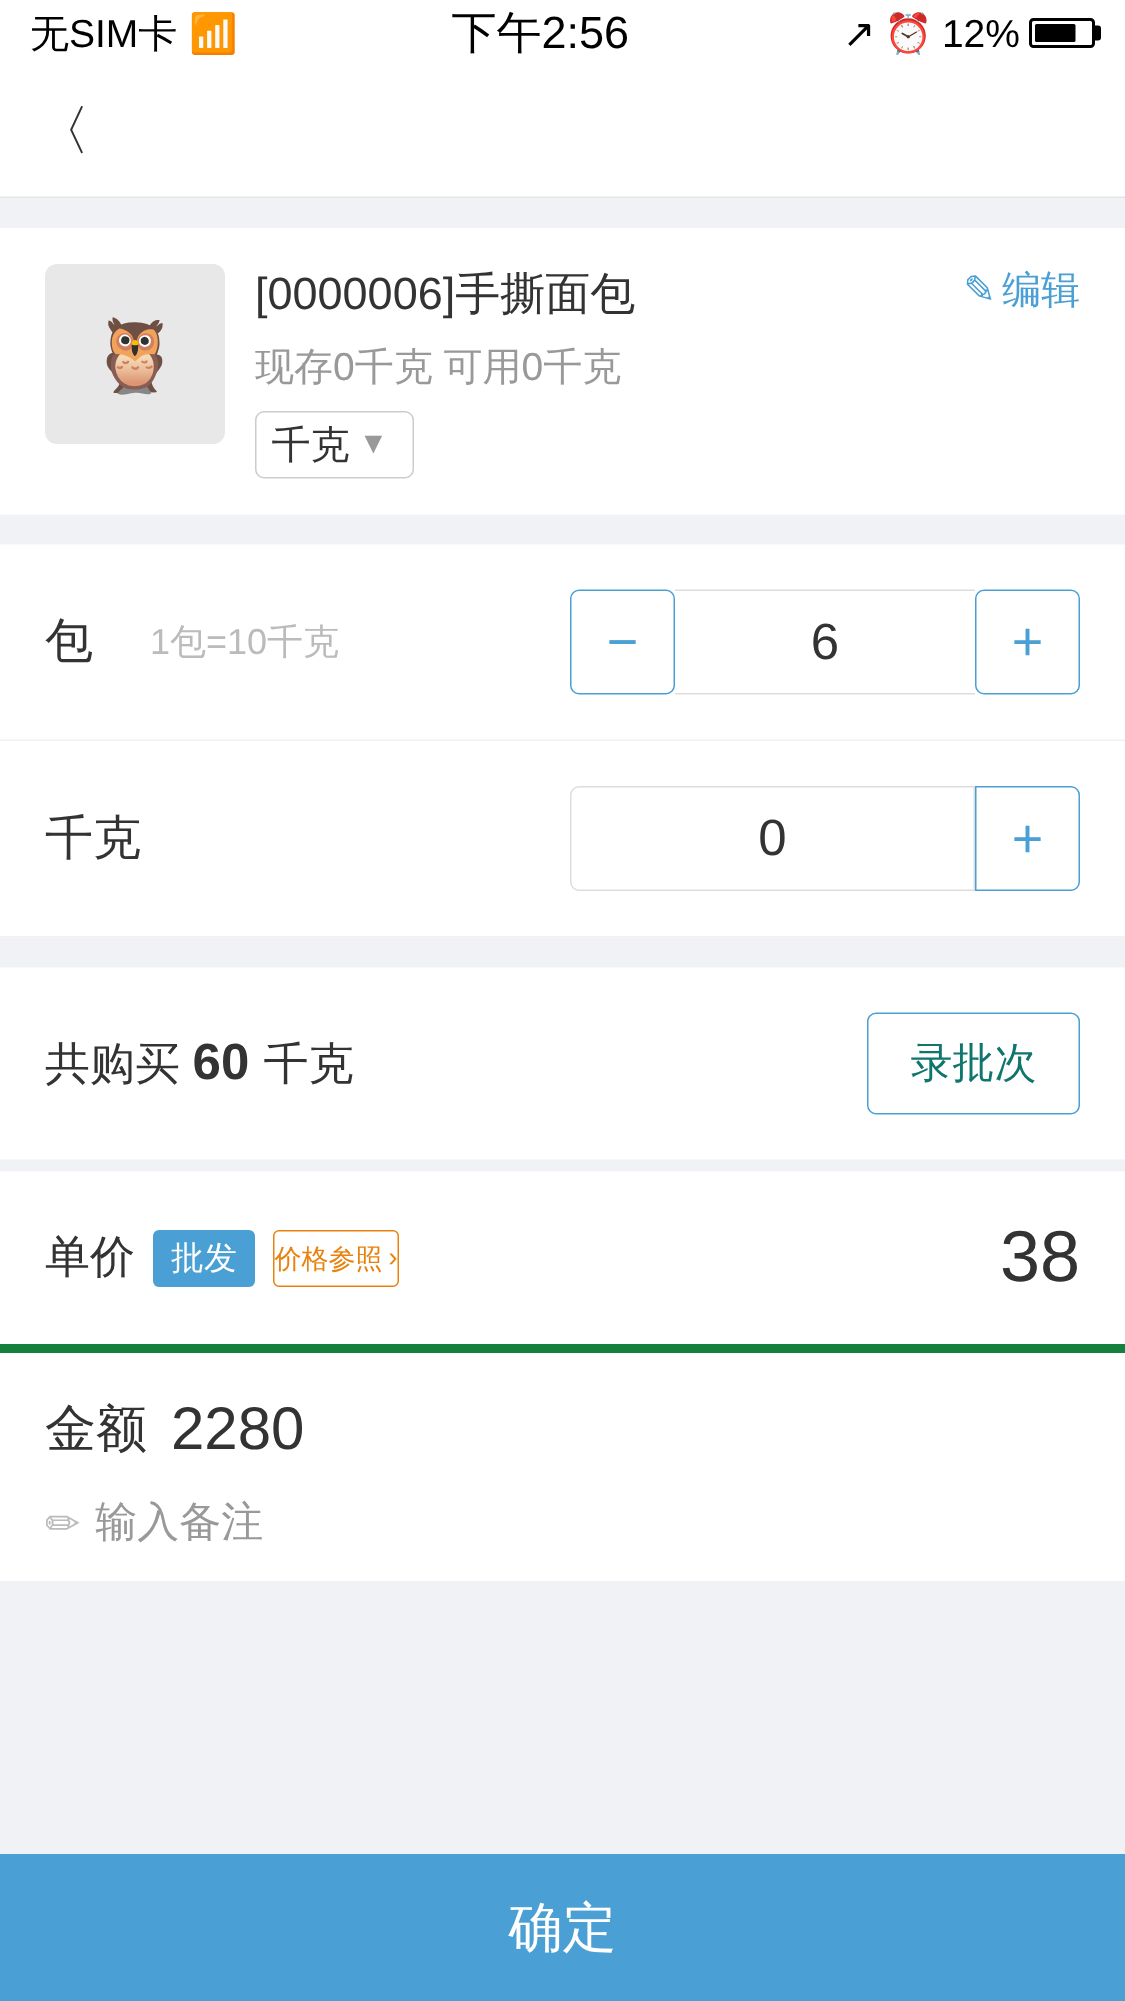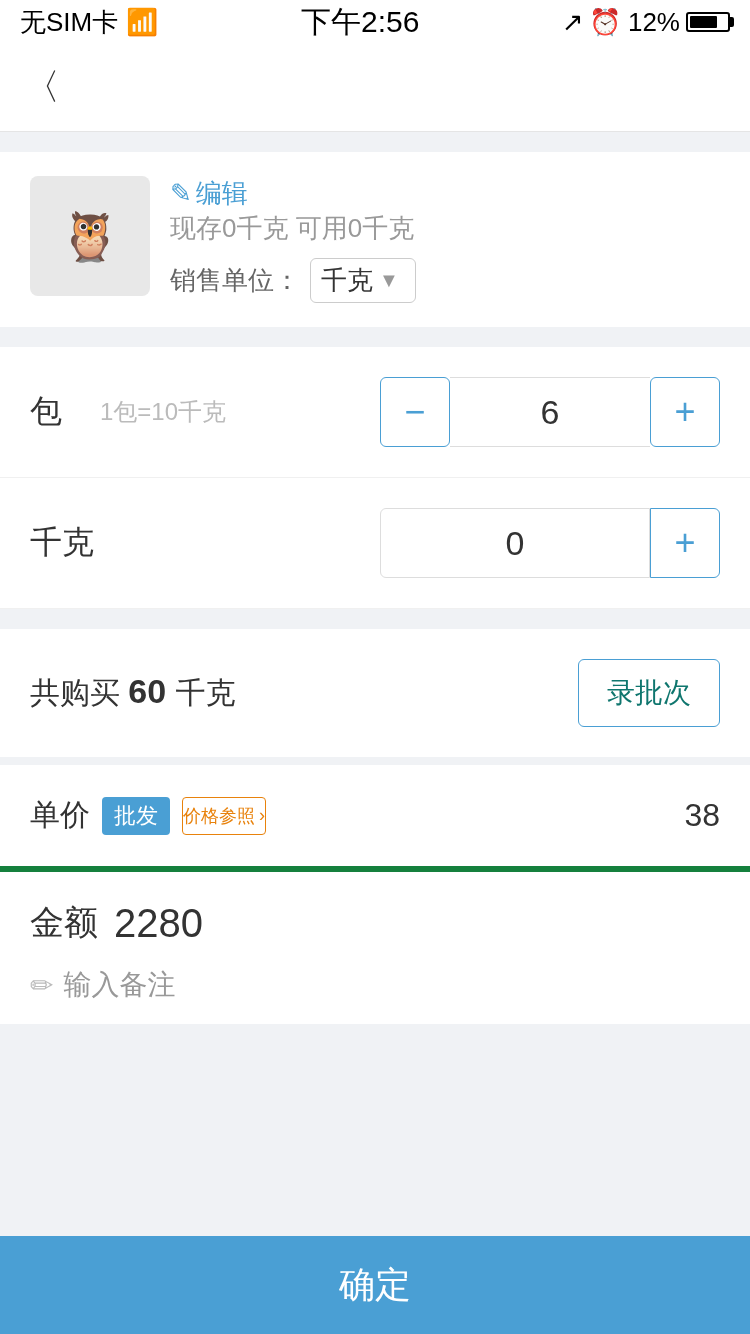--- a/index.html
+++ b/index.html
@@ -119,20 +119,21 @@
       font-size: 26px;
       display: flex;
       align-items: center;
       gap: 4px;
       cursor: pointer;
       white-space: nowrap;
     }
     .product-stock {
       font-size: 26px;
       color: #999;
+      margin-top: 10px;
     }
     .product-unit {
       font-size: 26px;
       color: #666;
       margin-top: 12px;
       display: flex;
       align-items: center;
       gap: 10px;
     }
     .unit-select {
@@ -271,21 +272,21 @@
       font-size: 18px;
       padding: 6px 0;
       border-radius: 4px;
       display: flex;
       align-items: center;
       gap: 4px;
       cursor: pointer;
     }
     .price-value {
       margin-left: auto;
-      font-size: 32px;
+      font-size: 48px;
       color: #333;
       font-weight: 500;
     }
 
     
     .amount-section {
       background: #fff;
       padding: 28px 30px 20px;
     }
     .amount-row {
@@ -348,28 +349,28 @@
 <div class="nav-bar">
   <span class="nav-back">〈</span>
 </div>
 
 <div class="product-section">
   <div class="product-img">
     <span class="product-img-icon">🦉</span>
   </div>
   <div class="product-info">
     <div class="product-header">
+      <span class="product-name">[0000006]手撕面包</span>
       <span class="edit-btn">
         <span>✎</span>
         <span>编辑</span>
       </span>
     </div>
     <div class="product-stock">现存0千克  可用0千克</div>
     <div class="product-unit">
-      <span>销售单位：</span>
       <span class="unit-select">
         <span>千克</span>
         <span style="margin-left:6px;font-size:20px;color:#999;">▼</span>
       </span>
     </div>
   </div>
 </div>
 
 <div class="qty-section">
 

